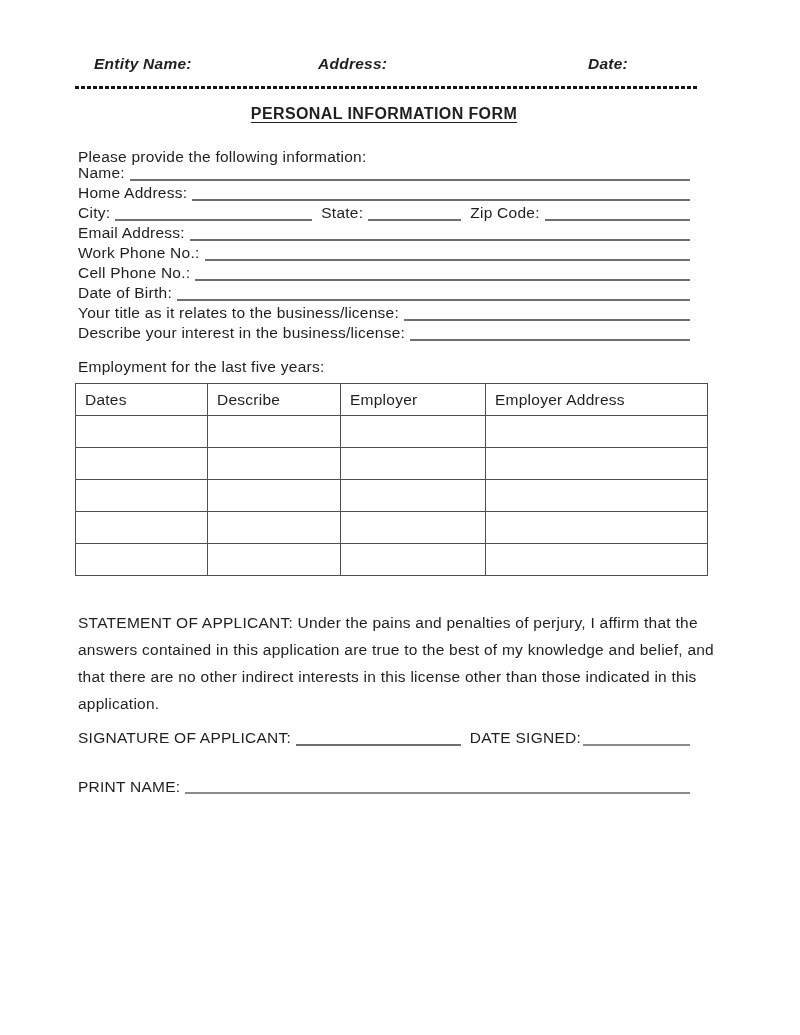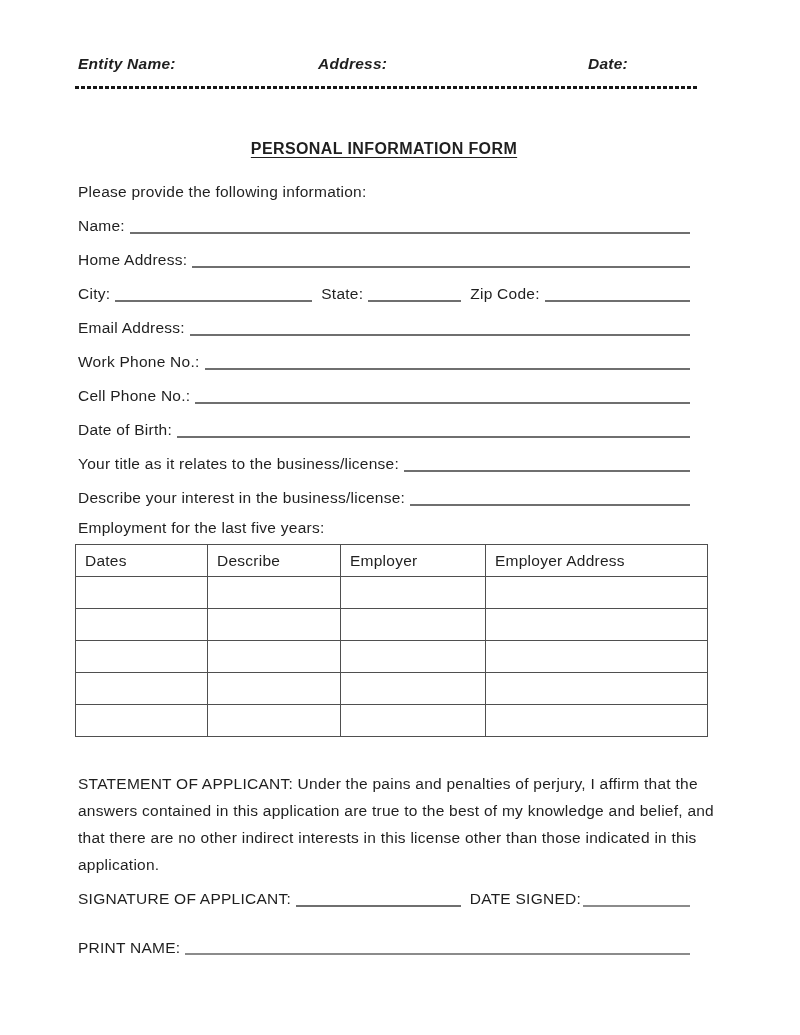--- a/index.html
+++ b/index.html
@@ -5,36 +5,36 @@
   html,body{margin:0;padding:0;background:#ffffff;}
   .page{
     width:800px;height:1035px;background:#ffffff;box-sizing:border-box;
     padding:56px 110px 0 78px;position:relative;
     font-family:"Liberation Sans",sans-serif;color:#1f1f1f;
     font-size:15.5px;letter-spacing:0.25px;
   }
   
   .entity-row{position:relative;height:18px;font-style:italic;font-weight:600;}
   .entity-row span{position:absolute;top:0;line-height:1;white-space:nowrap;}
-  .ent-name{left:0;text-align:right;}
+  .ent-name{left:16px;text-align:right;}
   .ent-addr{left:240px;}
   .ent-date{left:510px;}
   
   .dash-sep{
     margin-top:12px;margin-left:-3px;width:623px;height:3px;
     background:repeating-linear-gradient(to right,#161616 0 4px,transparent 4px 6px);
   }
   
   .title{
-    margin-top:52px;text-align:center;font-weight:bold;font-size:16px;
+    margin-top:17px;text-align:center;font-weight:bold;font-size:16px;
     letter-spacing:0.4px;text-decoration:underline;text-underline-offset:3px;line-height:1;
   }
   .intro{margin-top:27px;line-height:1;}
   
-  .field-row{display:flex;align-items:flex-end;height:20px;margin-top:14px;white-space:nowrap;}
+  .field-row{display:flex;align-items:flex-start;height:20px;white-space:nowrap;}
   .flabel{line-height:1;flex:0 0 auto;}
   .line{border-bottom:2px solid #6f6f6f;height:14px;margin-left:5px;}
   .line.grow{flex:1 1 auto;}
   .line.w-city{flex:0 0 197px;}
   .line.w-state{flex:0 0 93px;}
   .ml8{margin-left:9px;}
   
   .emp-label{margin-top:14px;line-height:1;}
   table.emp{
     border-collapse:collapse;margin-top:9px;margin-left:-3px;

